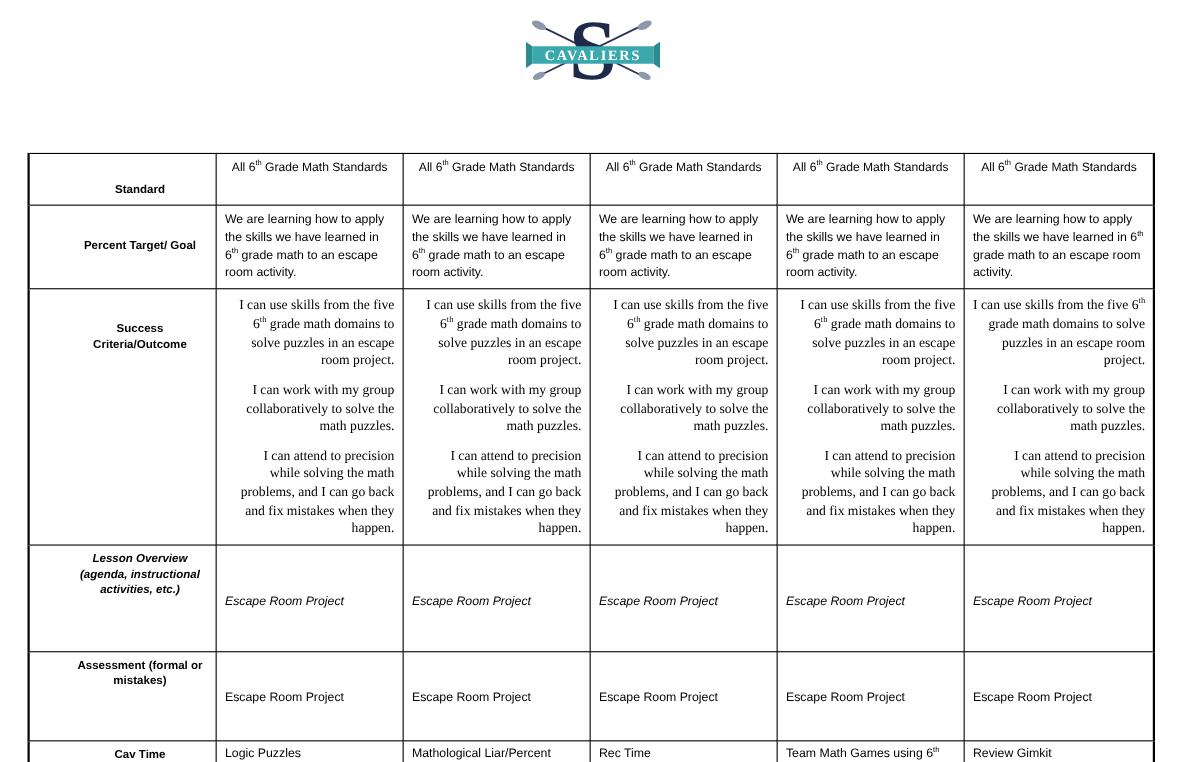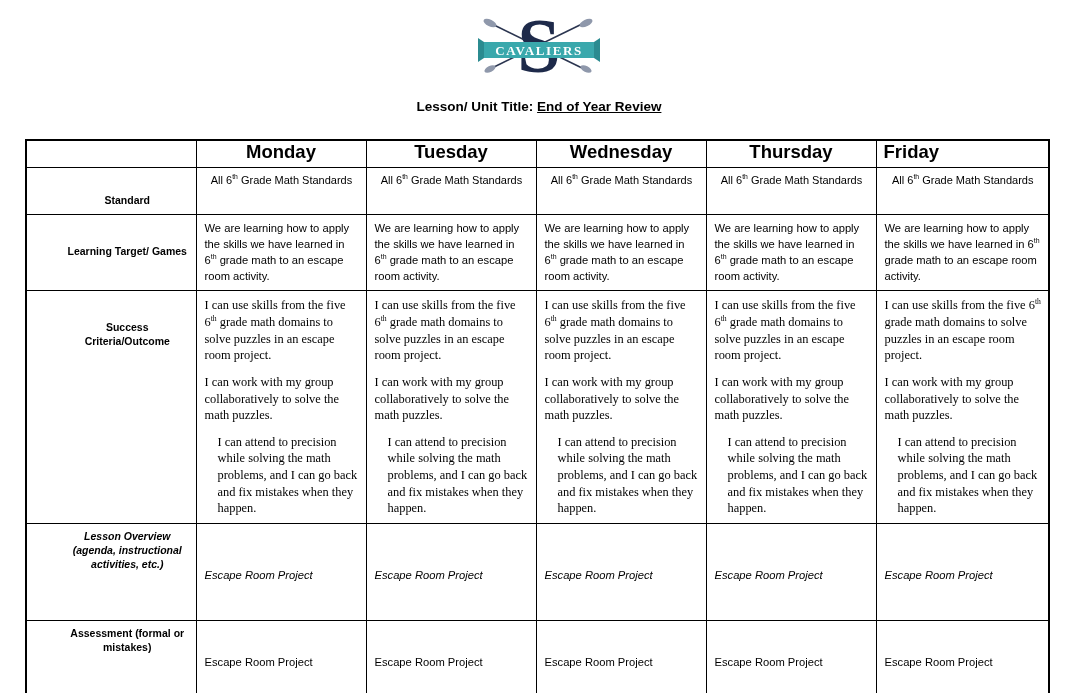--- a/index.html
+++ b/index.html
@@ -127,20 +127,21 @@
   
   .cell {
     padding: 6px 7px 6px 8px;
     font-size: 11.2px;
     line-height: 1.42;
   }
   .cell.serif {
     font-family: "Liberation Serif", serif;
     font-size: 12.4px;
     line-height: 1.34;
+    text-align: right;
   }
   .cell.serif p { margin: 0 0 10px 0; }
   .cell.serif p:last-child { margin-bottom: 0; margin-left: 13px; }
 
   .cell.std {
     font-size: 11px;
     text-align: center;
     padding-top: 5px;
   }
   .cell.mid-v {
@@ -202,54 +203,33 @@
       <text x="61" y="70" font-family="'Liberation Serif',serif" font-size="78" font-weight="bold" fill="#1e2a4a" text-anchor="middle">S</text>
 
       <path d="M6 40 L116 40 L116 56 L6 56 Z" fill="#3aa8ac"></path>
       <path d="M6 40 L0 36 L0 60 L6 56 Z" fill="#2b8b90"></path>
       <path d="M116 40 L122 36 L122 60 L116 56 Z" fill="#2b8b90"></path>
       <text x="61" y="52.5" font-family="'Liberation Serif',serif" font-size="13" font-weight="bold" fill="#ffffff" text-anchor="middle" letter-spacing="1.6">CAVALIERS</text>
     </svg>
   </div>
 
   <div class="hdr-block">
-    <div class="hdr-line2"><span>Lesson/ Unit Title: </span><span class="uline">End of Year Review</span></div>
   </div>
 
   <table class="plan">
     <colgroup>
       <col class="c-label">
         <col class="c-day">
         <col class="c-day">
       <col class="c-day">
         <col class="c-day">
         <col class="c-fri">
     </colgroup>
 
     <tbody>
-        <tr class="day-head">
-      <td class="first-col">
-        <div class="dayname"></div>
-      </td>
-      <td>
-        <div class="dayname">Monday</div>
-      </td>
-      <td>
-        <div class="dayname">Tuesday</div>
-      </td>
-      <td>
-        <div class="dayname">Wednesday</div>
-      </td>
-      <td>
-        <div class="dayname">Thursday</div>
-      </td>
-      <td class="last-col">
-        <div class="dayname left-al">Friday</div>
-      </td>
-    </tr>
 
     <tr class="row-standard">
       <td class="first-col">
         <div class="rowlabel bottom">Standard</div>
       </td>
       <td>
         <div class="cell std"><span>All 6</span><sup>th</sup><span> Grade Math Standards</span></div>
       </td>
       <td>
         <div class="cell std"><span>All 6</span><sup>th</sup><span> Grade Math Standards</span></div>
@@ -260,21 +240,21 @@
       <td>
         <div class="cell std"><span>All 6</span><sup>th</sup><span> Grade Math Standards</span></div>
       </td>
       <td class="last-col">
         <div class="cell std"><span>All 6</span><sup>th</sup><span> Grade Math Standards</span></div>
       </td>
     </tr>
 
     <tr class="row-target">
       <td class="first-col">
-        <div class="rowlabel mid">Learning Target/ Games</div>
+        <div class="rowlabel mid">Percent Target/ Goal</div>
       </td>
       <td>
         <div class="cell"><span>We are learning how to apply</span>
           <span>the skills we have learned in</span>
           <span>6</span><sup>th</sup><span> grade math to an escape</span>
           <span>room activity.</span></div>
       </td>
       <td>
         <div class="cell"><span>We are learning how to apply</span>
           <span>the skills we have learned in</span>

